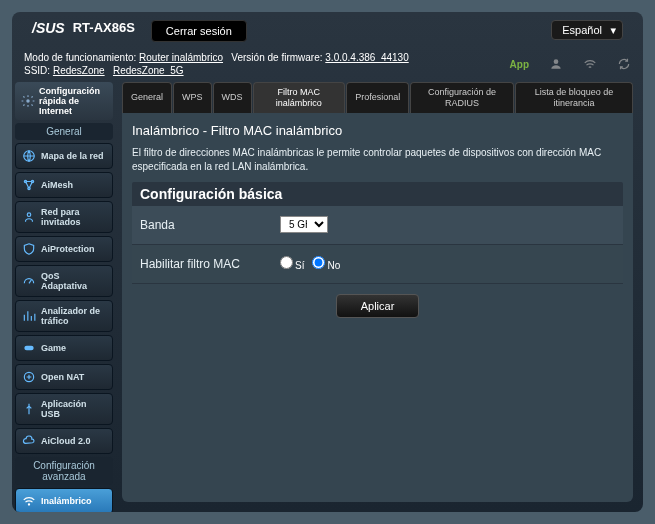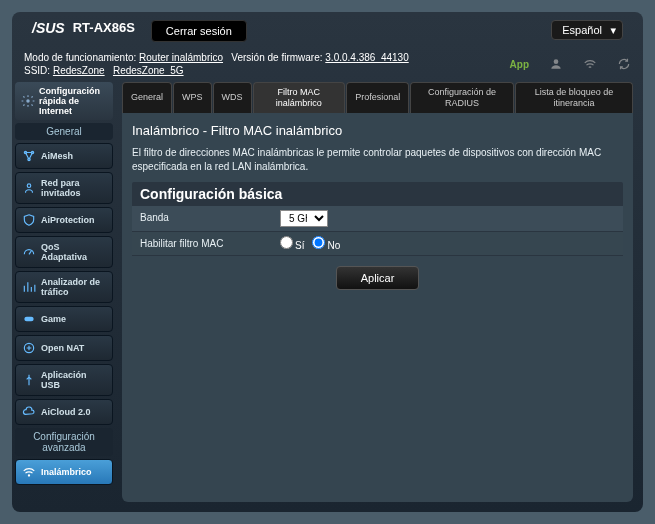--- a/index.html
+++ b/index.html
@@ -29,21 +29,21 @@
 .content { flex: 1; display: flex; flex-direction: column; padding: 0 10px 10px 6px; overflow: hidden; }
 .tabs { display: flex; gap: 1px; }
 .tab { background: #1a1a1a; border: 1px solid #444; border-bottom: none; border-radius: 4px 4px 0 0; padding: 4px 8px; font-size: 9px; text-align: center; color: #ccc; cursor: pointer; display: flex; align-items: center; justify-content: center; line-height: 1.2; }
 .tab.active { background: #333; color: #fff; }
 .panel { background: #354550; border-radius: 0 0 6px 6px; flex: 1; padding: 10px; overflow-y: auto; }
 .panel h2 { font-size: 13px; font-weight: normal; color: #fff; margin-bottom: 8px; }
 .panel .desc { font-size: 10px; color: #e8f0f4; line-height: 1.4; margin-bottom: 8px; }
 .config-head { background: #2a3540; padding: 4px 8px; font-size: 14px; font-weight: bold; color: #fff; border-radius: 2px 2px 0 0; }
 .form-row { display: flex; border-bottom: 1px solid #2a3540; background: #3c4c58; }
 .form-row:nth-child(odd) { background: #364650; }
-.form-label { width: 140px; padding: 6px 8px; font-size: 10px; color: #e8f0f4; }
+.form-label { width: 140px; padding: 12px 8px; font-size: 12px; color: #e8f0f4; }
 .form-control { flex: 1; padding: 4px 8px; display: flex; align-items: center; gap: 8px; font-size: 10px; }
 .form-control select { background: #fff; border: 1px solid #888; font-size: 10px; padding: 1px 4px; width: 48px; }
 .form-control input[type=radio] { margin: 0 2px 0 0; }
 .btn-apply { background: linear-gradient(to bottom, #333, #111); border: 1px solid #555; border-radius: 4px; padding: 5px 24px; color: #fff; font-size: 11px; cursor: pointer; margin: 10px auto 0; display: block; }
 svg { display: block; }
 </style>
 </head>
 <body>
 
 <div class="container">
@@ -91,20 +91,27 @@
     <div class="sidebar">
       <div class="side-header">
         <svg class="side-icon" viewBox="0 0 24 24" fill="#8ac">
             <circle cx="12" cy="12" r="3"></circle>
             <path d="M12 2v3M12 19v3M4 12H1M23 12h-3M6 6l-2-2M20 20l-2-2M6 18l-2 2M20 4l-2 2" stroke="#8ac" stroke-width="2"></path>
           </svg>
         <span>Configuración rápida de Internet</span>
       </div>
       <div class="side-section">General</div>
 
+      <div class="side-item">
+        <svg class="side-icon" viewBox="0 0 24 24" fill="none" stroke="#6bf" stroke-width="2">
+            <circle cx="12" cy="12" r="9"></circle>
+            <path d="M3 12h18M12 3c3 3 3 15 0 18M12 3c-3 3-3 15 0 18"></path>
+          </svg>
+        <span>Mapa de la red</span>
+      </div>
       <div class="side-item">
         <svg class="side-icon" viewBox="0 0 24 24" fill="none" stroke="#6bf" stroke-width="2">
             <circle cx="6" cy="6" r="2"></circle>
             <circle cx="18" cy="6" r="2"></circle>
             <circle cx="12" cy="18" r="2"></circle>
             <path d="M6 6l12 0M6 6l6 12M18 6l-6 12"></path>
           </svg>
         <span>AiMesh</span>
       </div>
       <div class="side-item">

